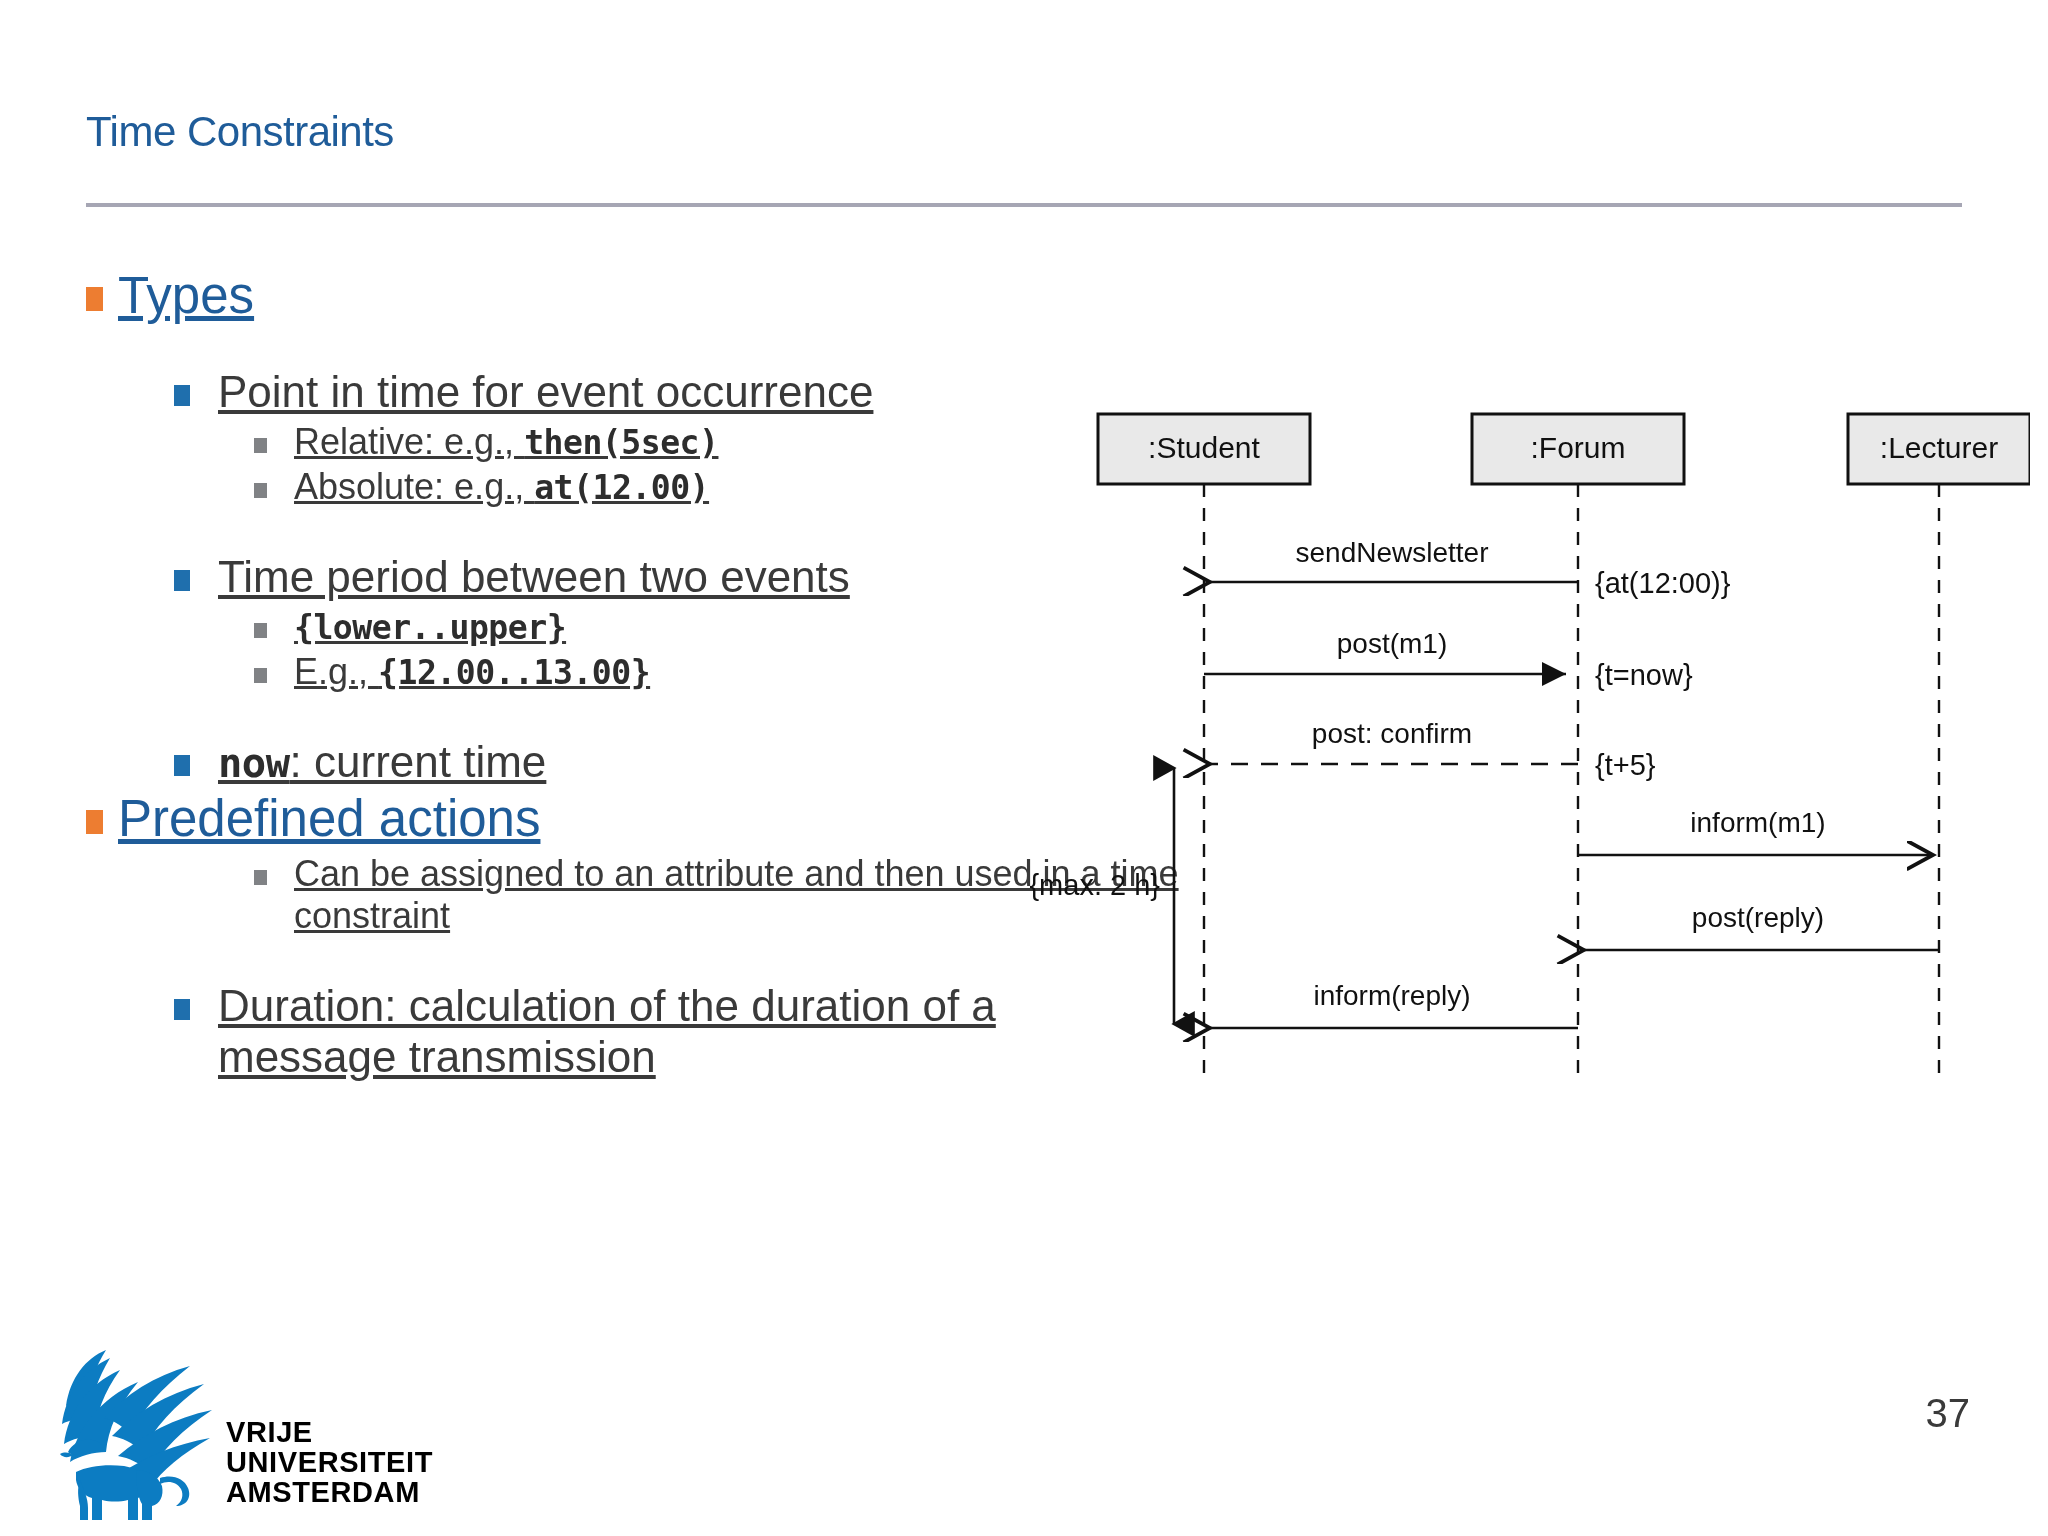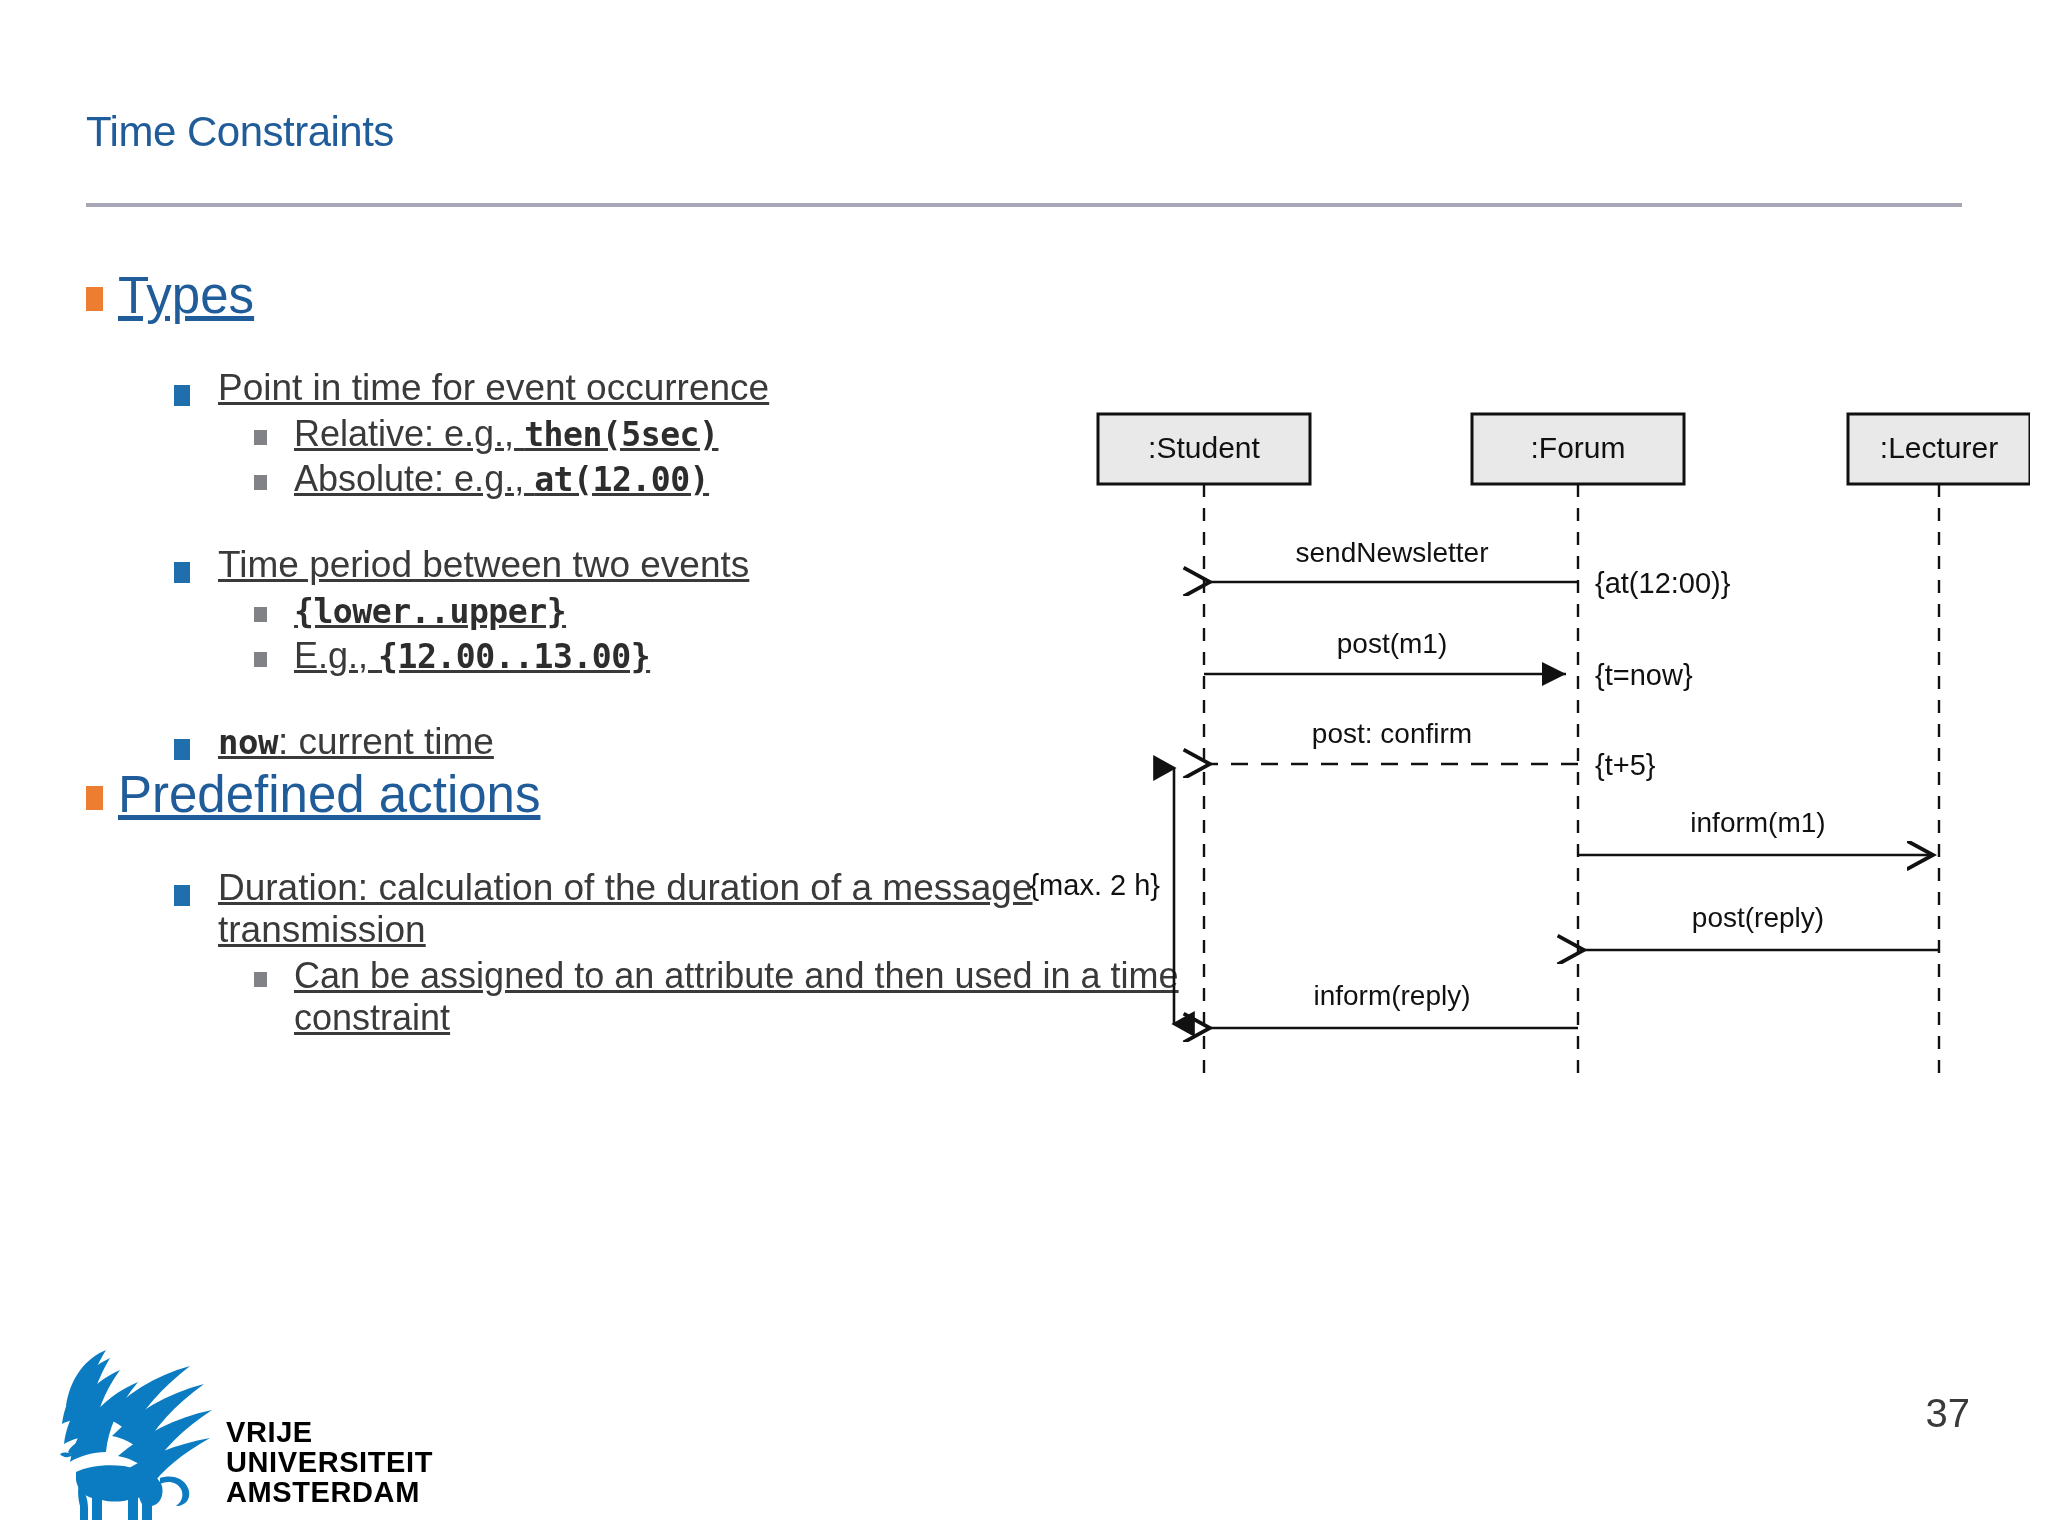--- a/index.html
+++ b/index.html
@@ -39,21 +39,21 @@
   .row { position: relative; display: block; text-decoration: underline; }
 
   .l1 {
     font-size: 51px;
     color: #1F5C99;
     line-height: 1.08;
     padding-left: 32px;
     margin-bottom: 6px;
   }
   .l2 {
-    font-size: 37px;
+    font-size: 44px;
     color: #3a3a3a;
     line-height: 1.14;
     padding-left: 132px;
     margin-bottom: 4px;
     margin-top: 44px;
   }
   .l3 {
     font-size: 36px;
     color: #3a3a3a;
     line-height: 1.18;
@@ -117,22 +117,22 @@
 <div id="body">
     <div class="row l1"><span class="bullet b1"></span><span><span>Types</span></span></div>
     <div class="row l2"><span class="bullet b2"></span><span><span>Point in time for event occurrence</span></span></div>
     <div class="row l3"><span class="bullet b3"></span><span><span>Relative: e.g., </span><code>then(5sec)</code></span></div>
     <div class="row l3"><span class="bullet b3"></span><span><span>Absolute: e.g., </span><code>at(12.00)</code></span></div>
     <div class="row l2"><span class="bullet b2"></span><span><span>Time period between two events</span></span></div>
     <div class="row l3"><span class="bullet b3"></span><span><code>{lower..upper}</code></span></div>
     <div class="row l3"><span class="bullet b3"></span><span><span>E.g., </span><code>{12.00..13.00}</code></span></div>
     <div class="row l2"><span class="bullet b2"></span><span><code>now</code><span>: current time</span></span></div>
     <div class="row l1"><span class="bullet b1"></span><span><span>Predefined actions</span></span></div>
+    <div class="row l3"><span class="bullet b3"></span><span><span>Can be assigned to an attribute and then used in a time constraint</span></span></div>
     <div class="row l2"><span class="bullet b2"></span><span><span>Duration: calculation of the duration of a message transmission</span></span></div>
-    <div class="row l3"><span class="bullet b3"></span><span><span>Can be assigned to an attribute and then used in a time constraint</span></span></div>
   </div>
 
 <div id="seq">
   <svg width="1020" height="680" viewBox="0 0 1020 680" xmlns="http://www.w3.org/2000/svg">
     <defs>
       <marker id="open-left" markerWidth="16" markerHeight="16" refX="1" refY="6" orient="auto">
         <path d="M12,0 L1,6 L12,12" fill="none" stroke="#111" stroke-width="1.6"></path>
       </marker>
       <marker id="open-right" markerWidth="16" markerHeight="16" refX="11" refY="6" orient="auto">
         <path d="M0,0 L11,6 L0,12" fill="none" stroke="#111" stroke-width="1.6"></path>

